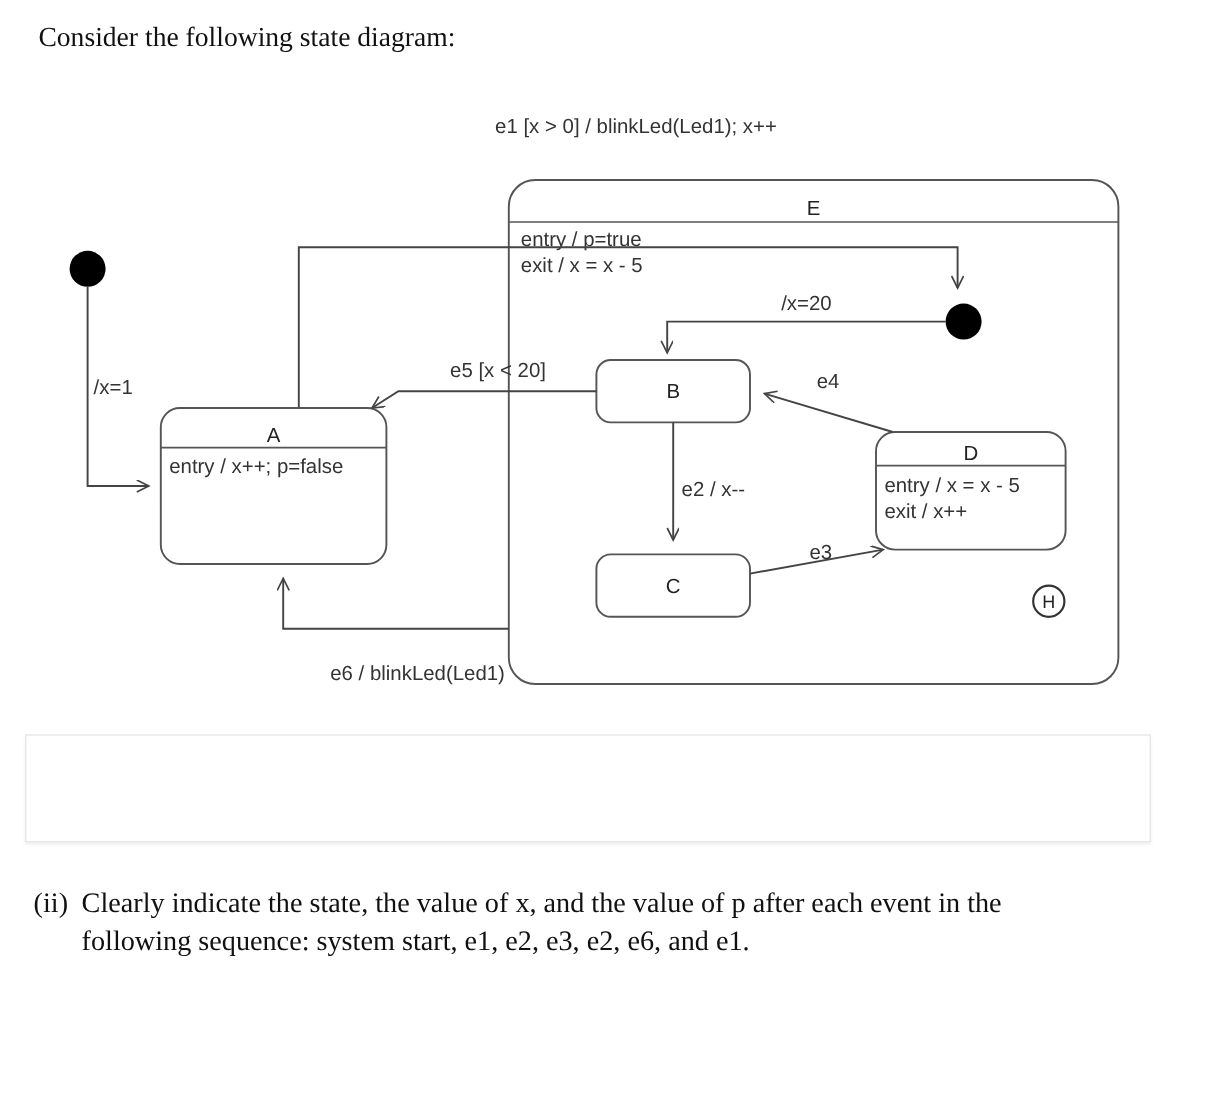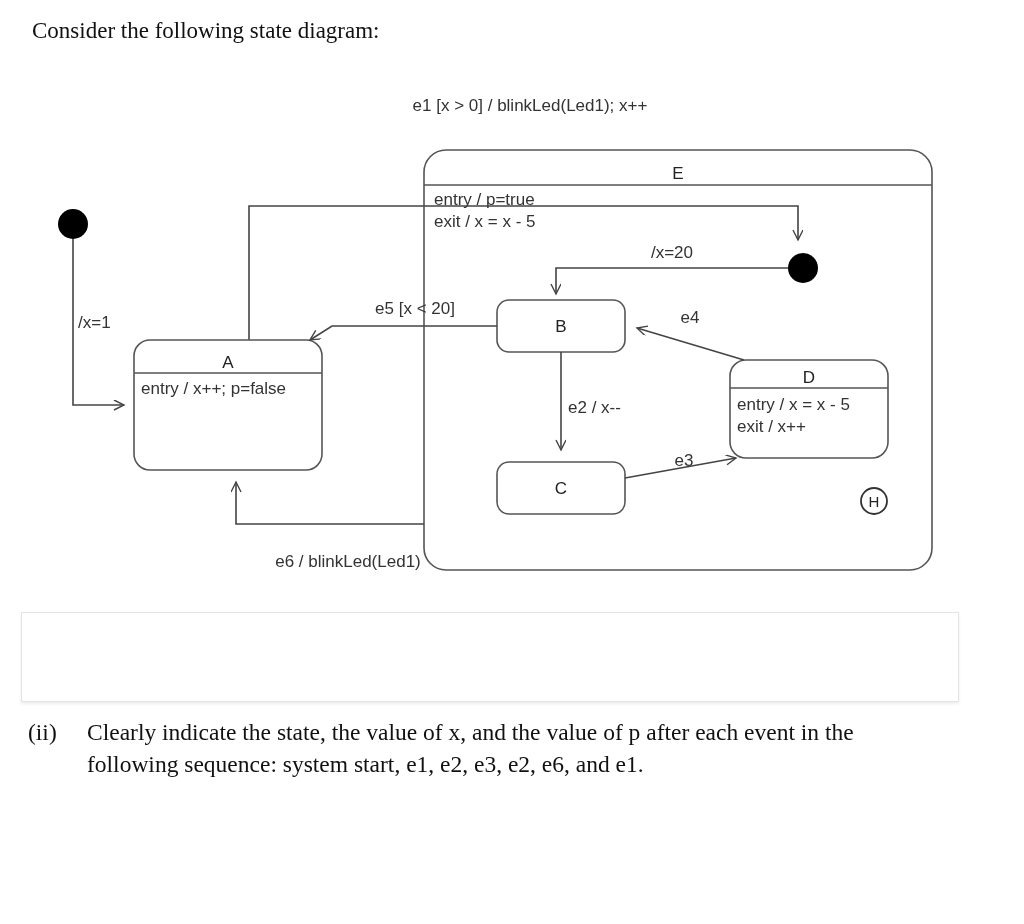--- a/index.html
+++ b/index.html
@@ -96,21 +96,21 @@
     height: 88px;
     background: #ffffff;
     border: 1px solid #e3e3e3;
     box-shadow: 0 2px 3px rgba(0,0,0,0.07);
   }
 
   
   #questions {
     position: absolute;
     left: 0;
-    top: 716px;
+    top: 737px;
     width: 1024px;
   }
   .question-row {
     display: flex;
     align-items: flex-start;
     margin-bottom: 18px;
   }
   .q-marker {
     width: 68px;
     flex: 0 0 68px;
@@ -122,21 +122,20 @@
     line-height: 32px;
     color: #111111;
   }
   .q-text {
     flex: 1 1 auto;
     max-width: 856px;
     font-family: "Liberation Serif", serif;
     font-size: 23.5px;
     line-height: 32px;
     color: #111111;
-    margin-left: 19px;
   }
 </style>
 </head>
 <body>
 
 <div id="page-root">
 
   <div class="prompt-line">Consider the following state diagram:</div>
 
   <div id="diagram-area">

